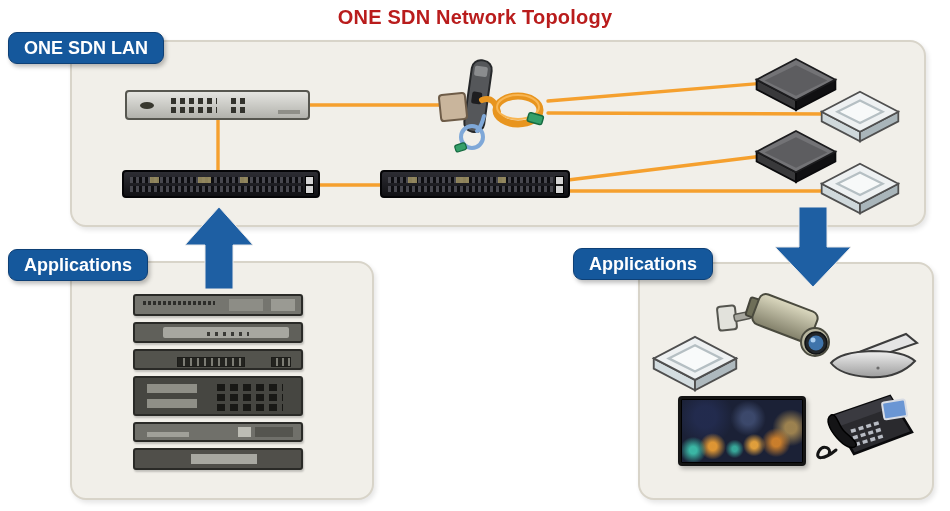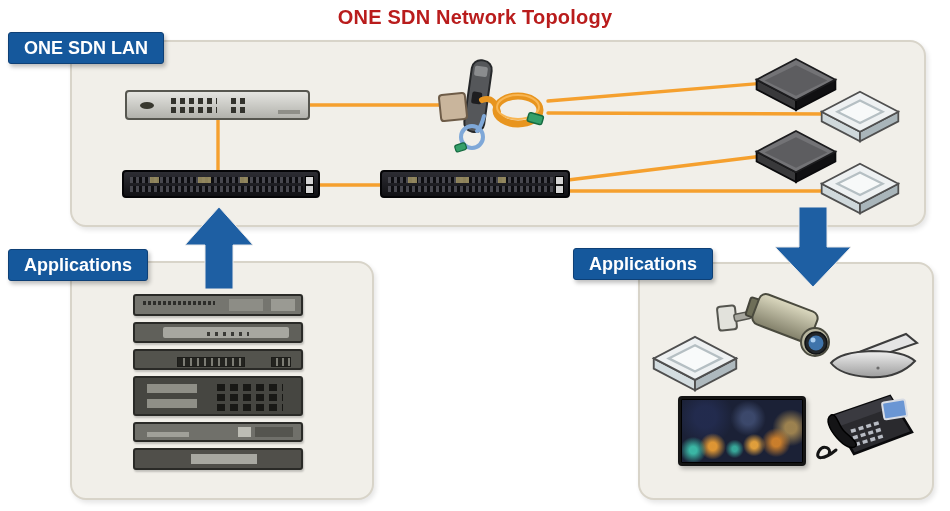--- a/index.html
+++ b/index.html
@@ -6,21 +6,21 @@
   #canvas{position:relative;width:950px;height:511px;background:#ffffff;overflow:hidden;
           font-family:"Liberation Sans",sans-serif;}
   .title{position:absolute;top:6px;left:0;width:100%;text-align:center;
          font-size:20px;font-weight:bold;color:#b91c1c;letter-spacing:.2px;}
   .panel{position:absolute;background:#f1efe9;border:2px solid #d8d4c9;border-radius:16px;
          box-shadow:2px 3px 5px rgba(0,0,0,.10);}
   #lan-box{left:70px;top:40px;width:852px;height:183px;}
   #apps-left-box{left:70px;top:261px;width:300px;height:235px;}
   #apps-right-box{left:638px;top:262px;width:292px;height:234px;}
   .blabel{position:absolute;background:#15589c;color:#fff;font-weight:bold;font-size:18px;
-          line-height:30px;height:30px;padding:0 15px;border-radius:3px;z-index:30;
+          line-height:30px;height:30px;padding:0 15px;border-radius:9px;z-index:30;
           box-shadow:2px 3px 4px rgba(0,0,0,.25);border:1px solid #0e4076;}
   #lan-label{left:8px;top:32px;}
   #apps-left-label{left:8px;top:249px;}
   #apps-right-label{left:573px;top:248px;}
   #lines-svg,.dev-svg{position:absolute;}
   #lines-svg{left:0;top:0;z-index:5;pointer-events:none;}
   .dev{position:absolute;z-index:10;}
   
   .gsw{left:125px;top:90px;width:185px;height:30px;background:linear-gradient(#e4e4e0,#b2b2ac);
        border:2px solid #56564f;border-radius:4px;box-sizing:border-box;}

